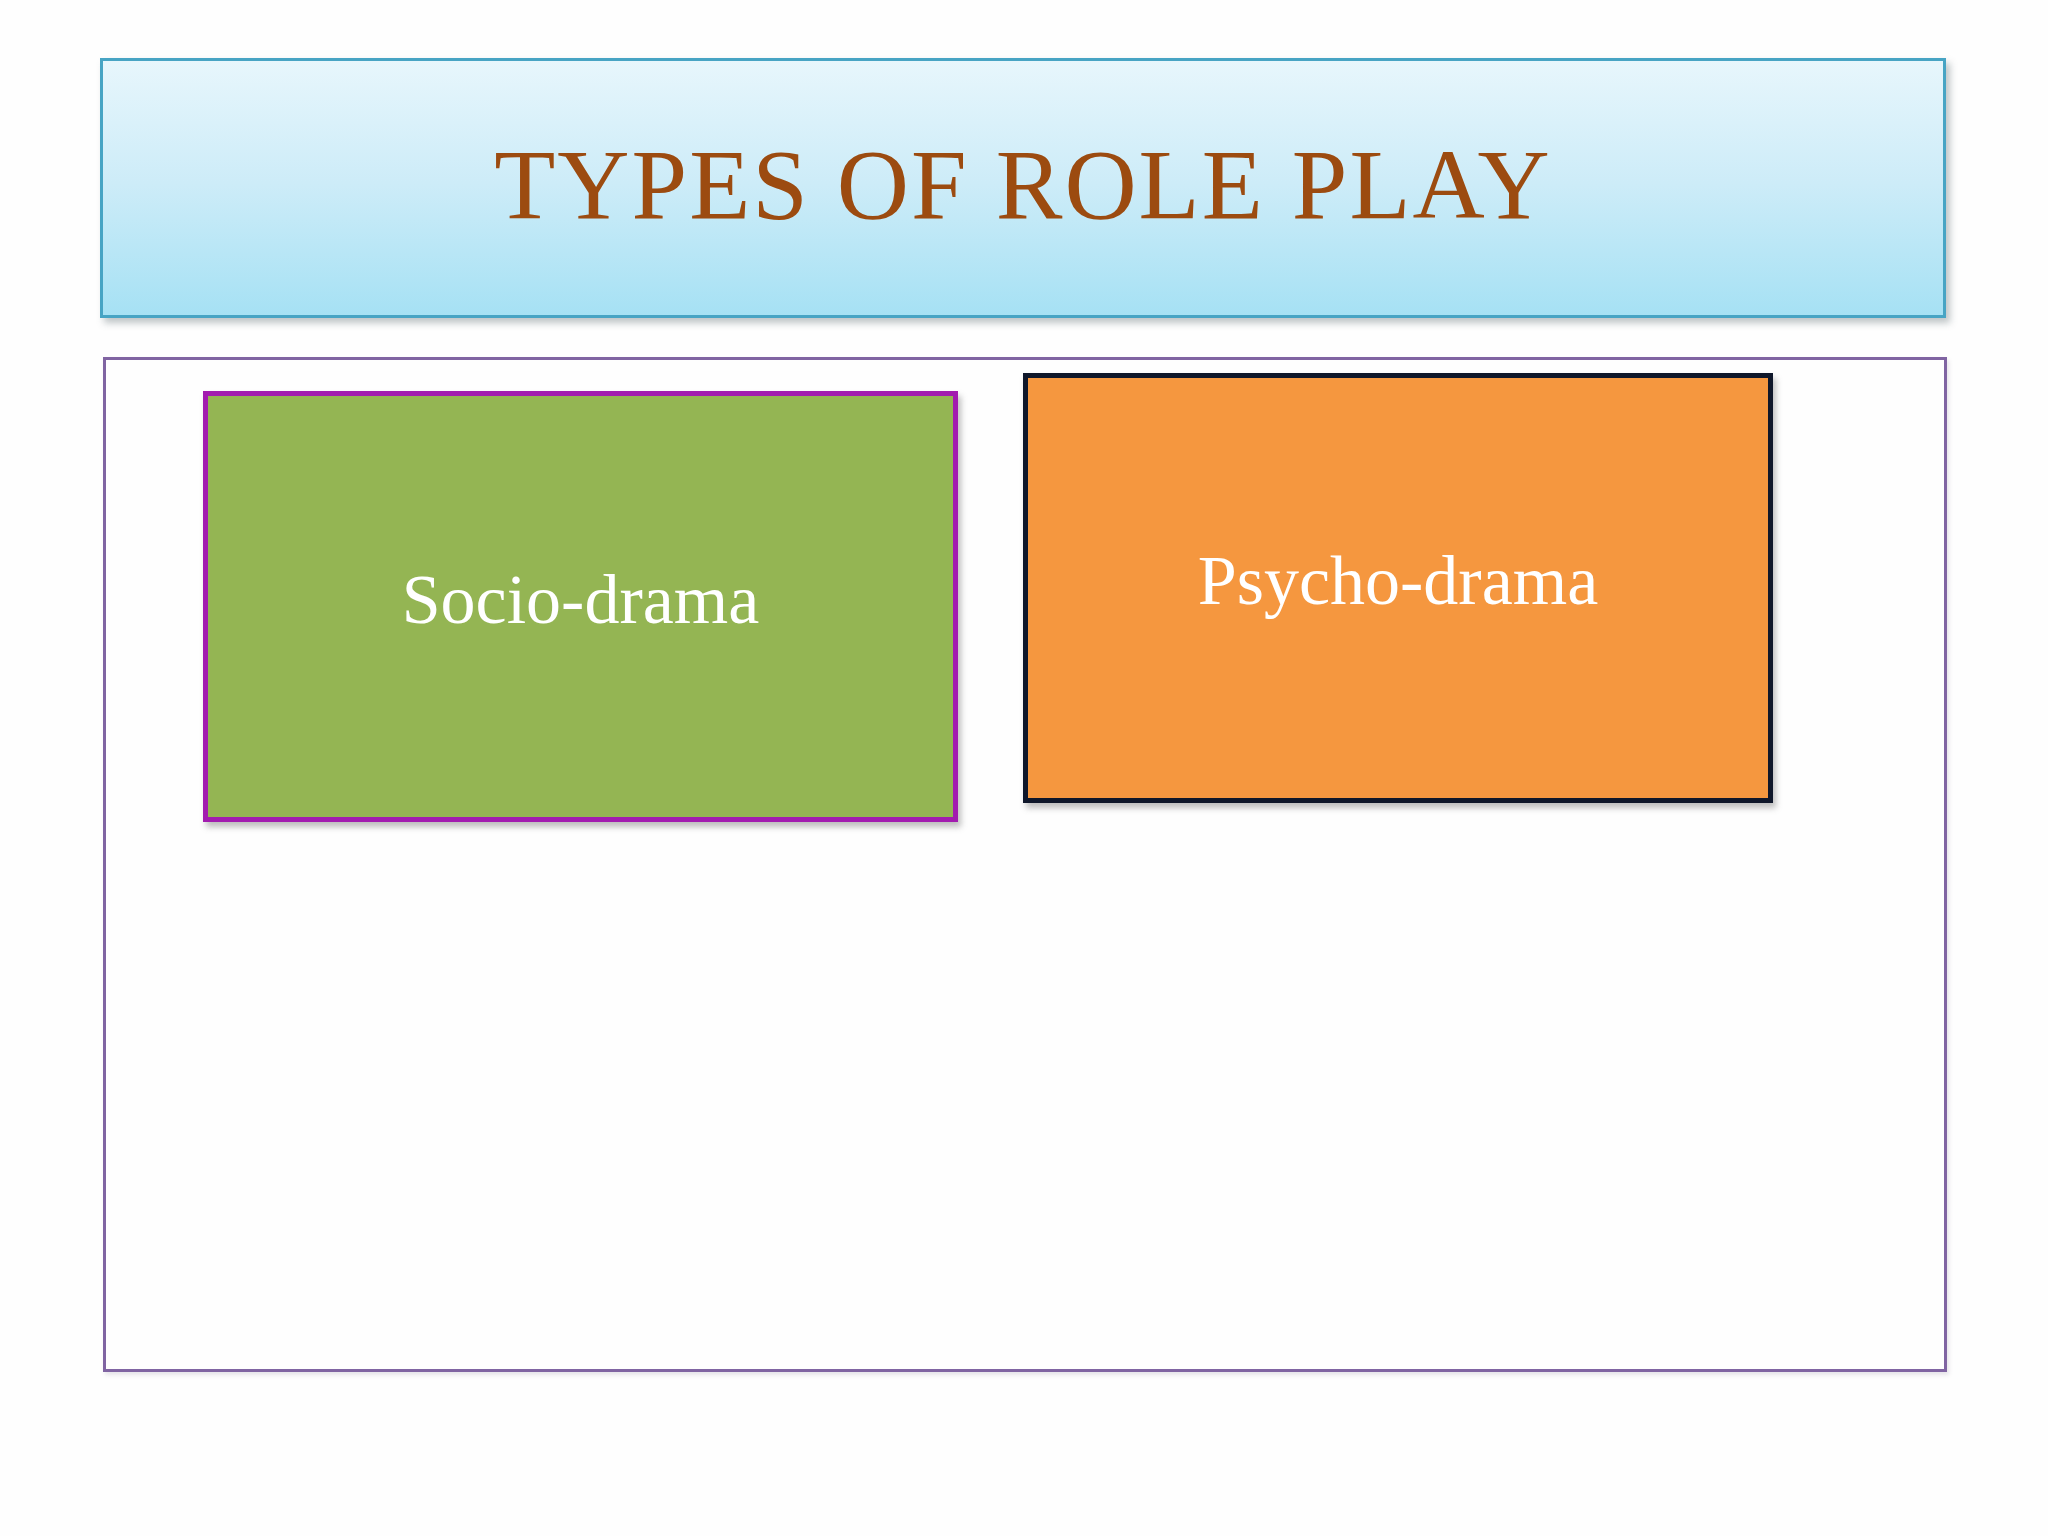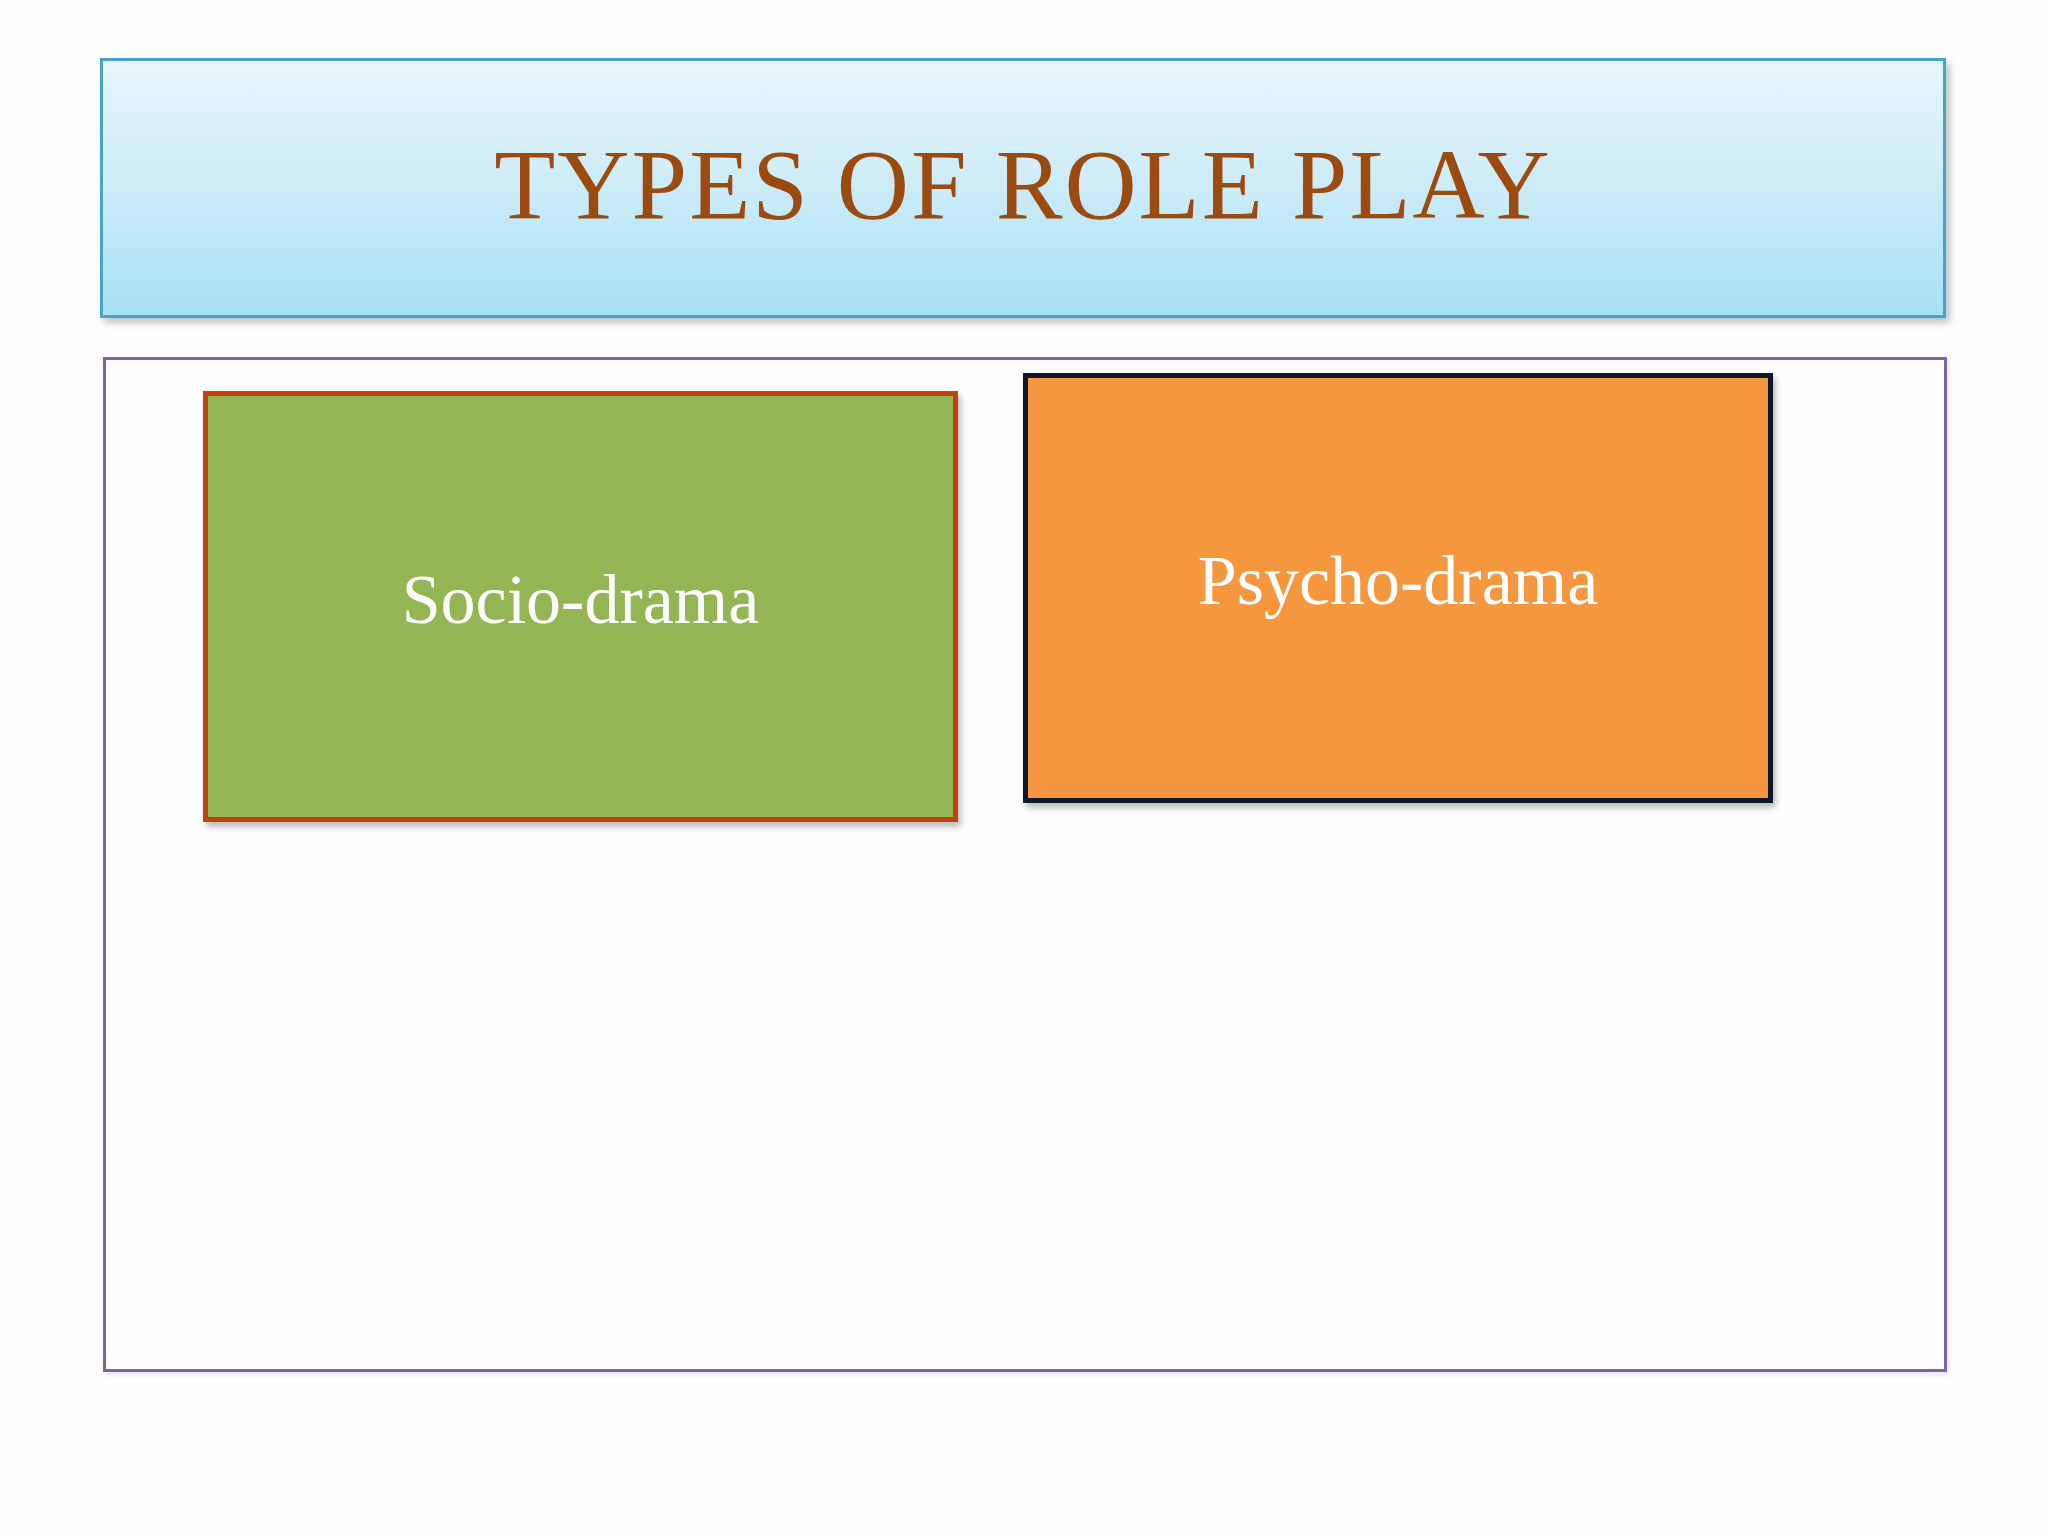--- a/index.html
+++ b/index.html
@@ -68,21 +68,21 @@
     white-space: nowrap;
     padding-bottom: 14px; 
   }
 
   .socio-box {
     left: 97px;
     top: 31px;
     width: 755px;
     height: 431px;
     background: #94b553;
-    border: 5px solid #c2410c;
+    border: 5px solid #a21caf;
   }
 
   .psycho-box {
     left: 917px;
     top: 13px;
     width: 750px;
     height: 430px;
     background: #f5973f;
     border: 5px solid #0f172a;
   }

